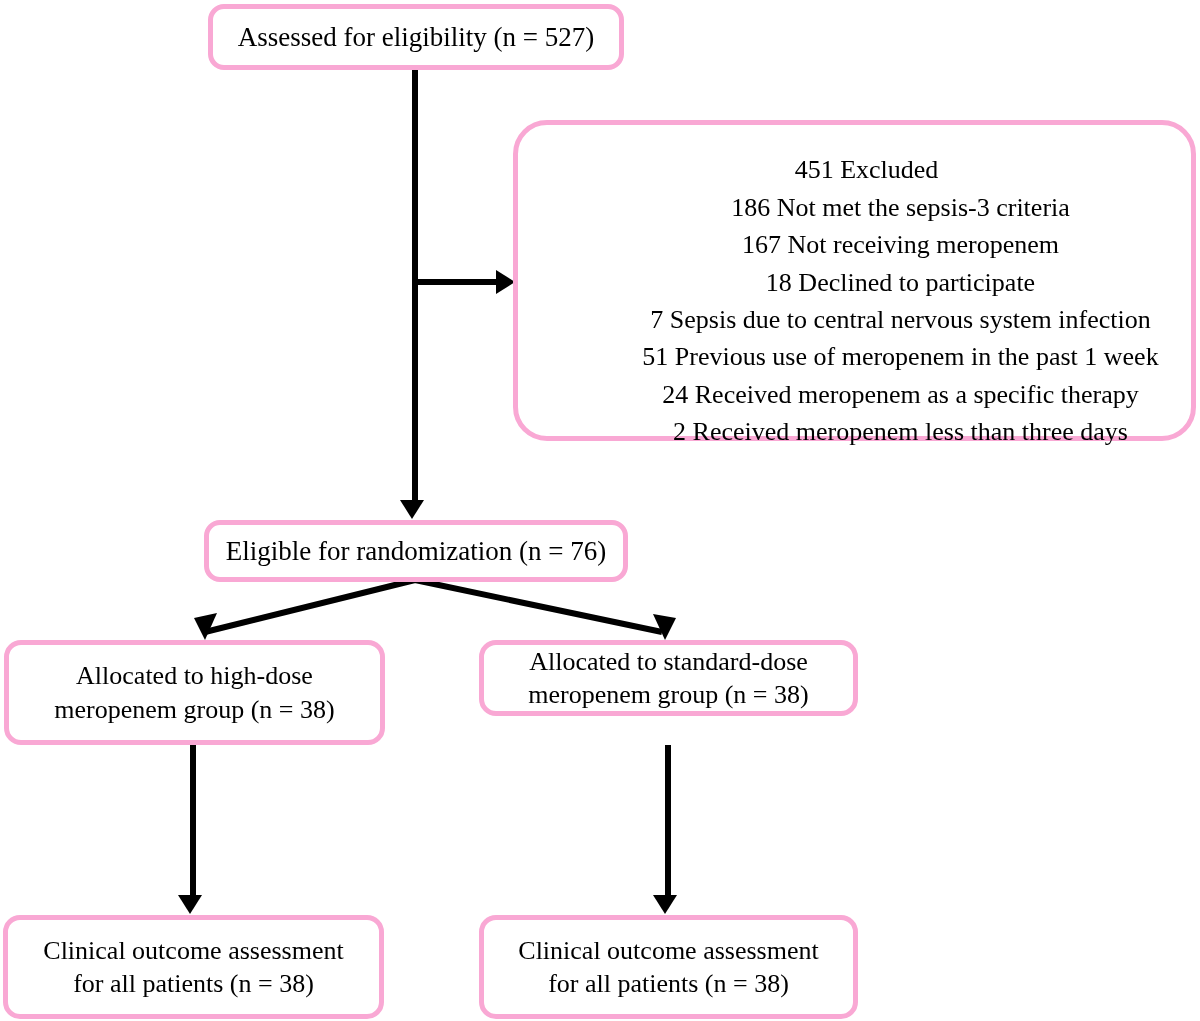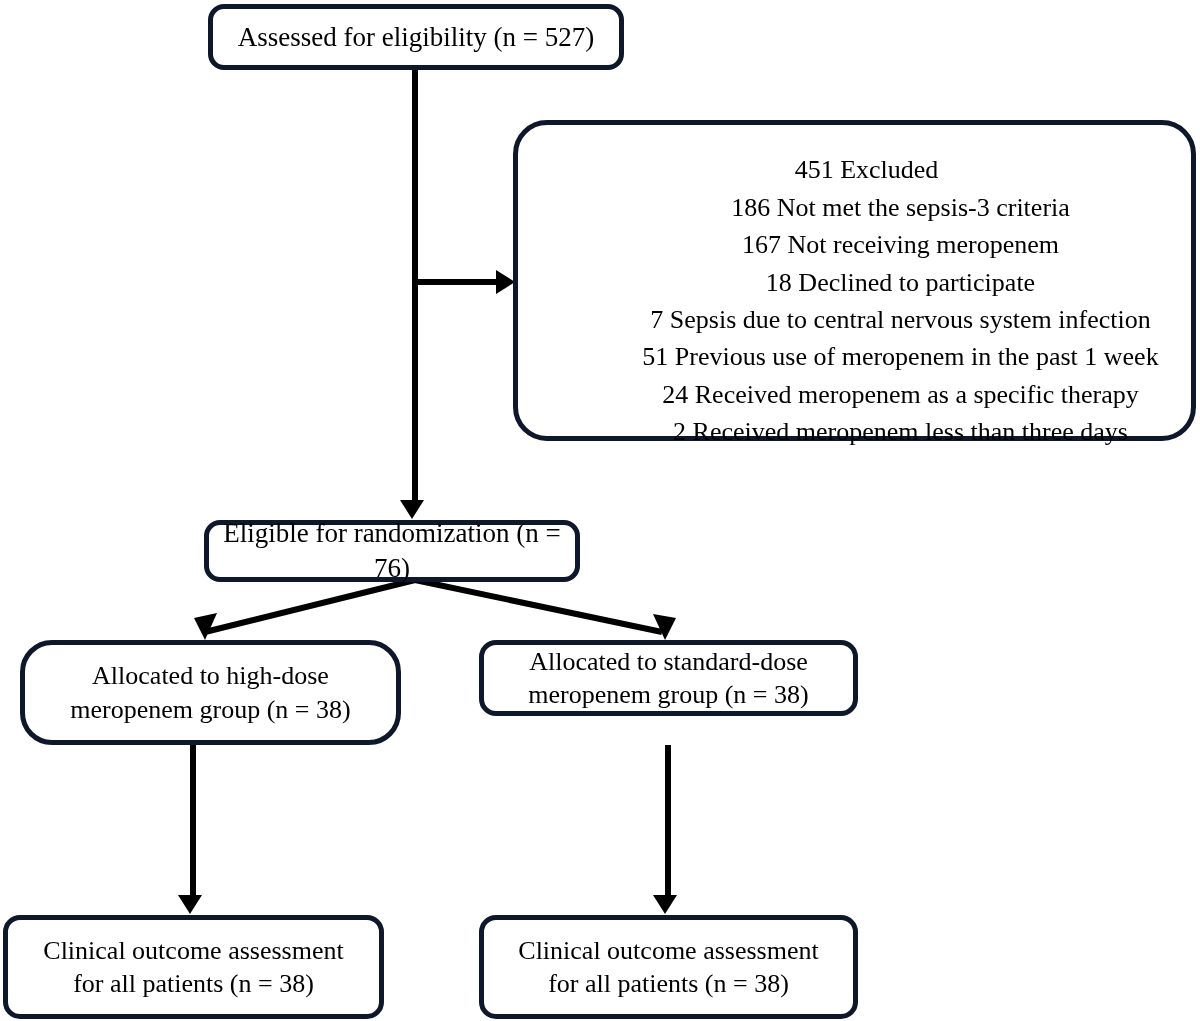--- a/index.html
+++ b/index.html
@@ -14,53 +14,53 @@
     height: 1021px;
     background: #ffffff;
     font-family: "Liberation Serif", "DejaVu Serif", serif;
     color: #000000;
     overflow: hidden;
   }
   .flow-box {
     position: absolute;
     box-sizing: border-box;
     background: #ffffff;
-    border: 5px solid #0f172a;
+    border: 5px solid #f9a8d4;
     display: flex;
     align-items: center;
     justify-content: center;
     text-align: center;
     z-index: 2;
   }
   .flow-box .box-text {
     line-height: 1.28;
     white-space: pre-line;
     padding: 0 10px;
   }
 
   
   #box-assessed {
     left: 208px; top: 4px; width: 416px; height: 66px;
     border-radius: 16px;
     font-size: 27px;
   }
   #box-eligible {
-    left: 204px; top: 520px; width: 376px; height: 62px;
+    left: 204px; top: 520px; width: 424px; height: 62px;
     border-radius: 16px;
     font-size: 27px;
   }
   #box-excluded {
     left: 513px; top: 120px; width: 683px; height: 321px;
     border-radius: 34px;
     display: block;
     padding: 26px 0 0 0;
   }
   #box-alloc-high {
-    left: 20px; top: 640px; width: 381px; height: 105px;
-    border-radius: 32px;
+    left: 4px; top: 640px; width: 381px; height: 105px;
+    border-radius: 17px;
     font-size: 26px;
   }
   #box-alloc-std {
     left: 479px; top: 640px; width: 379px; height: 76px;
     border-radius: 17px;
     font-size: 26px;
   }
   #box-outcome-high {
     left: 3px; top: 915px; width: 381px; height: 104px;
     border-radius: 17px;

